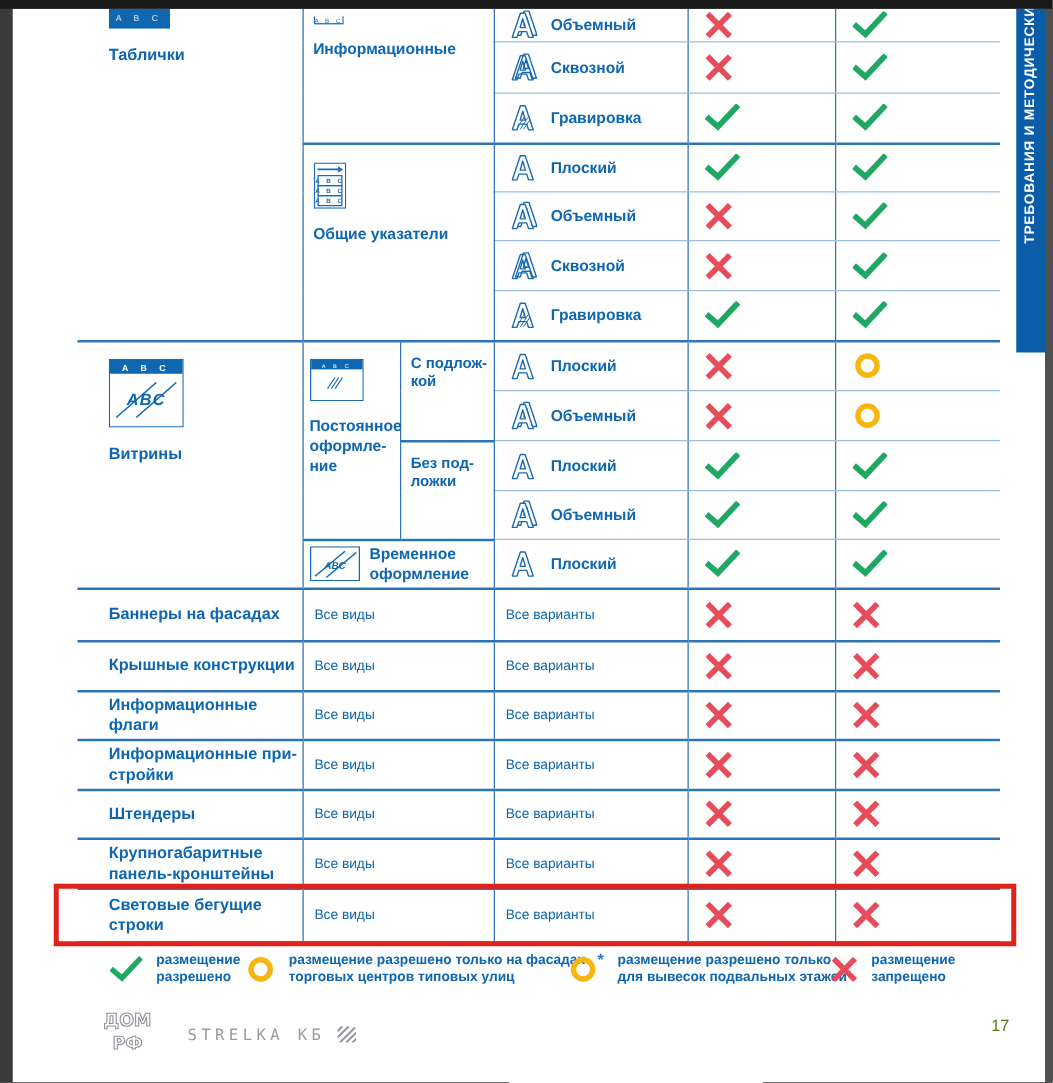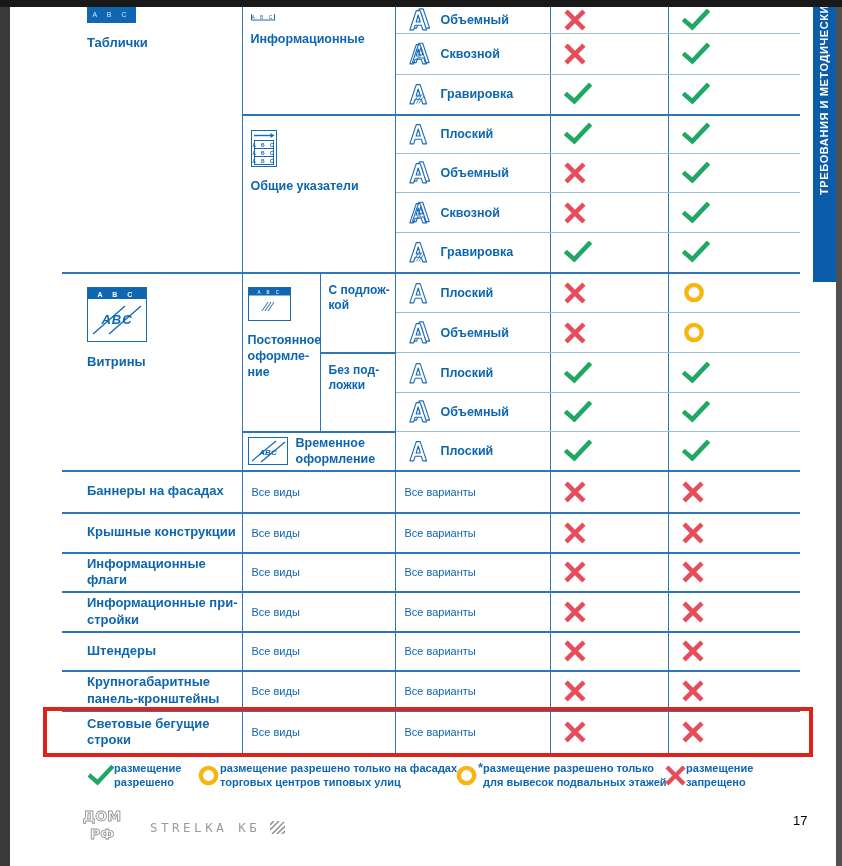--- a/index.html
+++ b/index.html
@@ -57,33 +57,33 @@
   svg.atype{width:24px;height:26px;flex:none;}
   .ap{fill:none;stroke:#1a6ab3;stroke-width:1.3;stroke-linejoin:round;}
   .apf{fill:#fff;}
   .ah{stroke:#1a6ab3;stroke-width:0.9;fill:none;}
 
   
   .red-box{position:absolute;left:33px;top:700px;width:770px;height:50px;border:4px solid #e0231a;
            box-sizing:border-box;z-index:4;background:transparent;}
 
   
-  .lg-item{position:absolute;top:754px;display:flex;align-items:center;}
+  .lg-item{position:absolute;top:754px;display:flex;align-items:center;gap:11px;}
   .lg-text{color:#0d66af;font-size:11px;font-weight:bold;line-height:1.3;white-space:pre-line;}
   .lg-mark{position:relative;display:flex;align-items:center;flex:none;}
   .lg-mark svg.lgc{width:26px;height:21px;}
   .lg-mark svg.lgo{width:23px;height:23px;}
   .lg-mark svg.lgx{width:21px;height:21px;}
   .lg-ast{color:#2a72b4;font-weight:bold;font-size:13px;position:relative;top:-8px;left:0px;}
 
   
   .footer-logo{position:absolute;left:73px;top:800px;}
   .strelka{position:absolute;left:140px;top:813px;display:flex;align-items:center;gap:10px;
            color:#979ca1;font-family:"DejaVu Sans Mono",monospace;font-size:12.5px;letter-spacing:3.5px;font-weight:500;}
-  .pagenum{position:absolute;left:783px;top:806px;color:#000000;font-size:13px;}
+  .pagenum{position:absolute;left:783px;top:806px;color:#4d7c0f;font-size:13px;}
 </style>
 </head>
 <body>
 
 <div class="screen">
   <div class="page">
 
     <div class="bluetab">
       <div class="tabtext">ТРЕБОВАНИЯ И МЕТОДИЧЕСКИЕ РЕ</div>
     </div>

